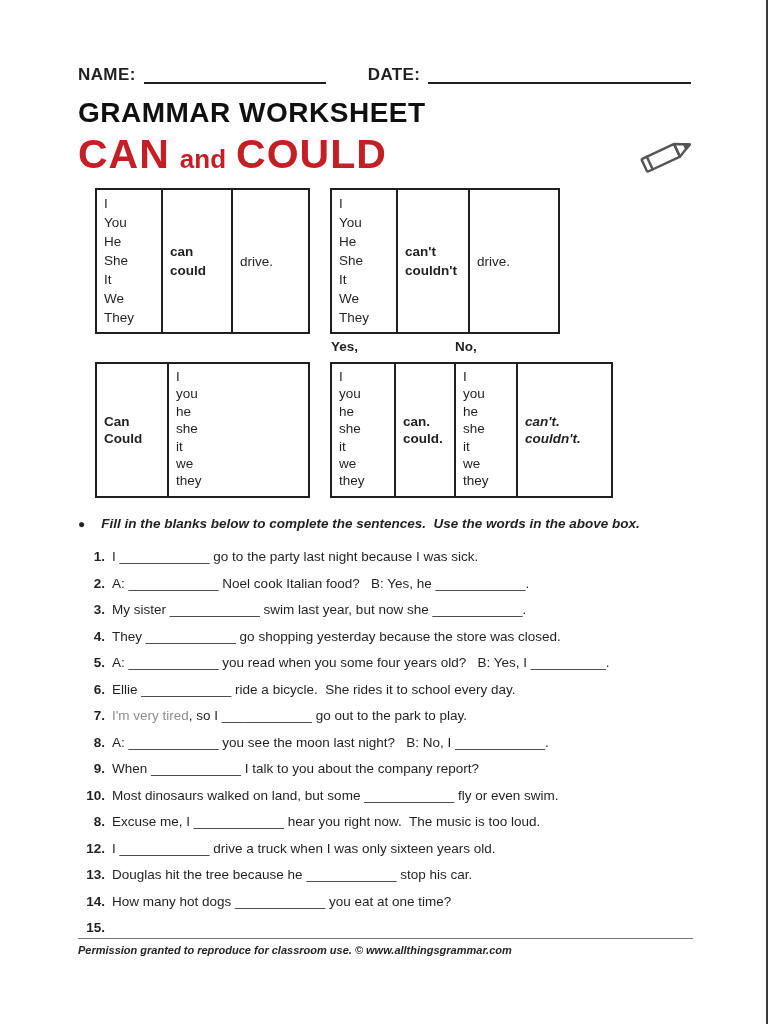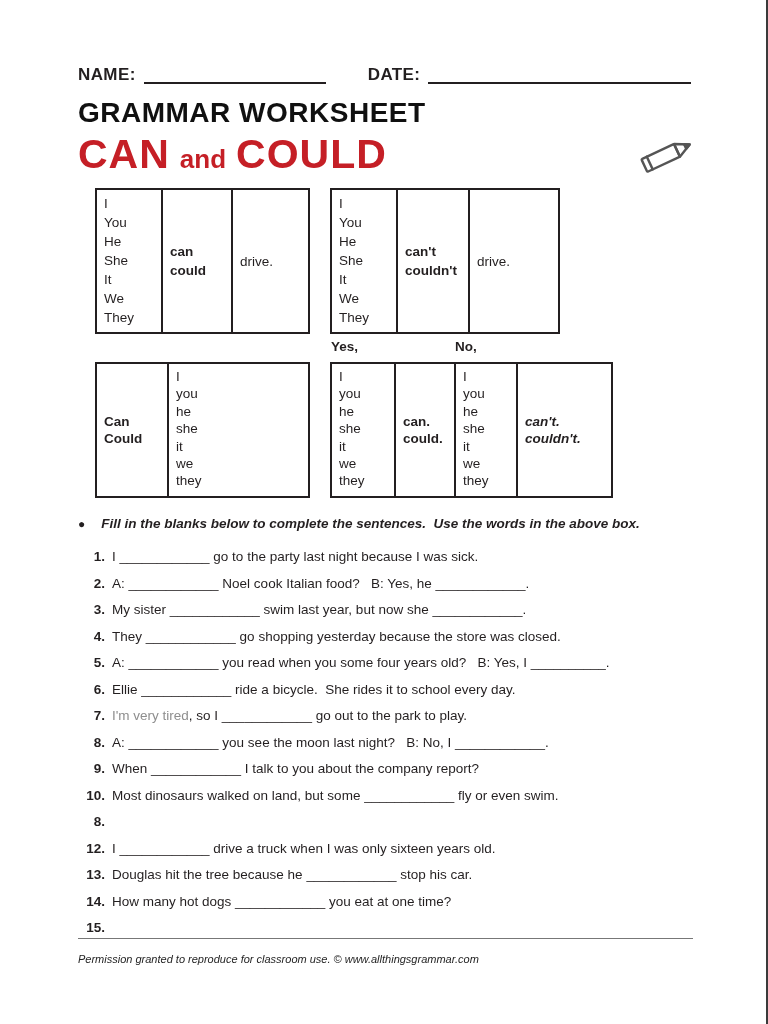--- a/index.html
+++ b/index.html
@@ -55,22 +55,22 @@
   .itext{font-weight:bold;font-style:italic;font-size:13.5px;white-space:pre-wrap;}
   
   .sentences{margin-top:17px;}
   .sentence{display:flex;margin-bottom:9.5px;font-size:13.5px;line-height:17px;}
   .sentence .num{width:27px;text-align:right;font-weight:bold;flex:0 0 auto;}
   .sentence .txt{margin-left:7px;white-space:pre-wrap;text-align:center;}
   .gray{color:var(--muted-gray);}
   
   .footer{
     position:absolute;left:78px;right:73px;top:938px;
-    border-top:1px solid #777;padding-top:14px;
-    font-size:11px;font-style:italic;color:#242424;
+    border-top:1px solid #777;padding-top:5px;
+    font-size:11px;font-style:italic;color:#242424;font-weight:bold;
   }
 </style>
 </head>
 <body>
 
 <div class="page">
 
   <div class="name-date-row">
     <span class="nd-label">NAME:</span>
     <span class="blank-line name-blank"></span>
@@ -206,20 +206,21 @@
     <div class="sentence">
       <span class="num">9.</span>
       <span class="txt">When ____________ I talk to you about the company report?</span>
     </div>
     <div class="sentence">
       <span class="num">10.</span>
       <span class="txt">Most dinosaurs walked on land, but some ____________ fly or even swim.</span>
     </div>
     <div class="sentence">
       <span class="num">8.</span>
+      <span class="txt">Excuse me, I ____________ hear you right now.  The music is too loud.</span>
     </div>
     <div class="sentence">
       <span class="num">12.</span>
       <span class="txt">I ____________ drive a truck when I was only sixteen years old.</span>
     </div>
     <div class="sentence">
       <span class="num">13.</span>
       <span class="txt">Douglas hit the tree because he ____________ stop his car.</span>
     </div>
     <div class="sentence">

